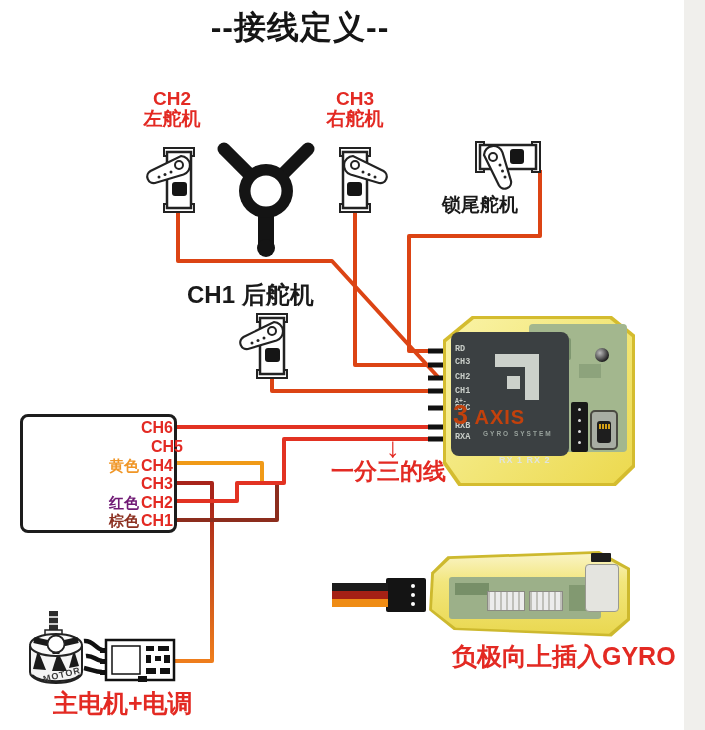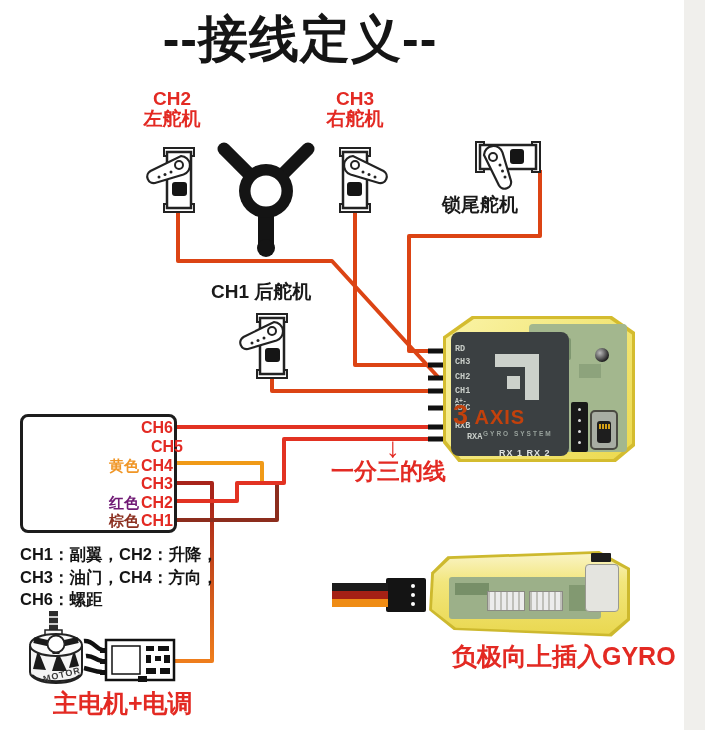--- a/index.html
+++ b/index.html
@@ -5,50 +5,50 @@
   :root{
     --red:#e32a23; --ink:#1a1a1a;
     --wire-red:#e23222; --wire-orange:#f09a18; --wire-brown:#8c2d1d; --wire-servo:#dc4414;
   }
   html,body{margin:0;padding:0;background:#fff;}
   #canvas{position:relative;width:705px;height:730px;background:#fff;overflow:hidden;
           font-family:"Liberation Sans",sans-serif;}
   .abs{position:absolute;}
   .redtxt{color:var(--red);font-weight:700;}
   .blacktxt{color:var(--ink);font-weight:600;}
-  #title{left:0;top:6px;width:600px;text-align:center;font-size:50px;font-weight:700;color:#151515;letter-spacing:1px;}
+  #title{left:0;top:6px;width:600px;text-align:center;font-size:32px;font-weight:700;color:#151515;letter-spacing:1px;}
   .servo-label{width:84px;text-align:center;font-size:19px;line-height:20px;}
   #edge-strip{left:684px;top:0;width:21px;height:730px;background:#f0efec;}
   
   #receiver{left:20px;top:414px;width:157px;height:119px;border:3px solid #1d1d1d;border-radius:8px;background:#fff;box-sizing:border-box;}
   .rx-title{left:5px;top:38px;font-size:27px;}
   .rx-ch{width:42px;text-align:left;font-size:16px;height:18px;line-height:18px;}
   .rx-col{width:36px;text-align:right;font-size:15px;height:18px;line-height:18px;font-weight:700;}
   
   #chdefs{left:20px;top:543px;width:240px;font-size:16.5px;font-weight:700;color:#151515;line-height:22.5px;}
   
-  #gyro-top{left:443px;top:316px;width:192px;height:146px;}
+  #gyro-top{left:443px;top:316px;width:192px;height:170px;}
   .case-outer{position:absolute;inset:0;background:#d4bc2f;
      clip-path:polygon(15% 0,88% 0,100% 11%,100% 89%,90% 100%,8% 100%,0 87%,0 14%);}
   .case-inner{position:absolute;inset:3px;background:linear-gradient(135deg,#faf3a6 0%,#f3e87e 45%,#ecd94e 100%);
      clip-path:polygon(15% 0,88% 0,100% 11%,100% 89%,90% 100%,8% 100%,0 87%,0 14%);}
   .pcb{position:absolute;left:86px;top:8px;width:98px;height:128px;background:#a3b78e;border-radius:4px;}
   .pcb .c1{position:absolute;left:12px;top:14px;width:30px;height:22px;background:#7f9770;border-radius:2px;}
   .pcb .c2{position:absolute;left:50px;top:40px;width:22px;height:14px;background:#8da37c;}
   .pcb .c3{position:absolute;left:10px;top:70px;width:26px;height:30px;background:#8da37c;border-radius:2px;}
   .panel{position:absolute;left:8px;top:16px;width:118px;height:124px;background:#3b4042;border-radius:8px;}
   .pin-label{position:absolute;left:12px;font-size:8.5px;font-weight:700;color:#c8cdc8;font-family:"Liberation Mono",monospace;line-height:9px;}
   .logo{position:absolute;left:52px;top:38px;width:44px;height:46px;}
   .logo .b1{position:absolute;left:0;top:0;width:44px;height:13px;background:#ccd1cb;}
   .logo .b2{position:absolute;left:30px;top:0;width:14px;height:46px;background:#ccd1cb;}
   .logo .b3{position:absolute;left:12px;top:22px;width:13px;height:13px;background:#ccd1cb;}
   .axis-line{position:absolute;left:10px;top:84px;color:#c2410c;font-weight:700;letter-spacing:1px;}
   .axis-line .num{font-size:27px;} .axis-line .word{font-size:20px;}
   .gyro-sub{position:absolute;left:40px;top:114px;font-size:6.5px;color:#97a09b;letter-spacing:2px;font-weight:700;}
-  .gyro-rx{position:absolute;left:56px;top:132px;font-size:9px;color:#e0e4e0;font-weight:700;letter-spacing:1px;}
+  .gyro-rx{position:absolute;left:56px;top:139px;font-size:9px;color:#e0e4e0;font-weight:700;letter-spacing:1px;}
   .screw{position:absolute;left:152px;top:32px;width:14px;height:14px;border-radius:50%;
          background:radial-gradient(circle at 35% 35%,#bbb,#222 70%);}
   .conn-blk{position:absolute;left:128px;top:86px;width:17px;height:50px;background:#181818;border-radius:2px;}
   .conn-blk i{position:absolute;left:7px;width:3px;height:3px;background:#ddd;border-radius:50%;}
   .usb{position:absolute;left:147px;top:94px;width:28px;height:40px;background:#a8ada3;border:2px solid #4a4a42;border-radius:5px;box-sizing:border-box;}
   .usb .slot{position:absolute;left:5px;top:9px;width:14px;height:22px;background:#1e1e1e;border-radius:3px;}
   .usb .slot i{position:absolute;top:3px;width:2px;height:5px;background:#d4a017;}
   
   #gyro-bottom{left:425px;top:550px;width:205px;height:90px;}
   .gb-outer{position:absolute;inset:0;background:#cdb92e;
@@ -175,60 +175,55 @@
 
   <div class="abs servo-label redtxt" style="left:130px;top:89px;">
     <div>CH2</div>
     <div>左舵机</div>
   </div>
   <div class="abs servo-label redtxt" style="left:313px;top:89px;">
     <div>CH3</div>
     <div>右舵机</div>
   </div>
   <div class="abs blacktxt" style="left:442px;top:192px;font-size:19px;">锁尾舵机</div>
-  <div class="abs blacktxt" style="left:211px;top:279px;font-size:19px;">CH1 后舵机</div>
+  <div class="abs blacktxt" style="left:187px;top:279px;font-size:24px;">CH1 后舵机</div>
 
   <div id="receiver" class="abs">
     <span class="abs redtxt rx-ch" style="left:118px;top:2px;">CH6</span>
     <span class="abs redtxt rx-ch" style="left:118px;top:21px;text-align:right;">CH5</span>
     <span class="abs redtxt rx-ch" style="left:118px;top:40px;">CH4</span>
     <span class="abs redtxt rx-ch" style="left:118px;top:58px;">CH3</span>
     <span class="abs redtxt rx-ch" style="left:118px;top:77px;">CH2</span>
     <span class="abs redtxt rx-ch" style="left:118px;top:95px;">CH1</span>
     <span class="abs rx-col" style="left:80px;top:40px;color:#f09626;">黄色</span>
     <span class="abs rx-col" style="left:80px;top:77px;color:#701a75;">红色</span>
     <span class="abs rx-col" style="left:80px;top:95px;color:#8c3020;">棕色</span>
   </div>
 
-  <div id="chdefs" class="abs">
-    <div>CH1：副翼，CH2：升降，</div>
-    <div>CH3：油门，CH4：方向，</div>
-    <div>CH6：螺距</div>
-  </div>
 
   <div class="abs bigred" style="left:386px;top:432px;font-size:28px;">↓</div>
   <div class="abs bigred" style="left:331px;top:456px;font-size:23px;">一分三的线</div>
 
   <div id="gyro-top" class="abs">
     <div class="case-outer"></div>
     <div class="case-inner"></div>
     <div class="pcb">
         <i class="c1"></i>
         <i class="c2"></i>
         <i class="c3"></i>
       </div>
     <div class="panel"></div>
     <span class="pin-label" style="top:29px;">RD</span>
     <span class="pin-label" style="top:42px;">CH3</span>
     <span class="pin-label" style="top:57px;">CH2</span>
     <span class="pin-label" style="top:71px;">CH1</span>
     <span class="pin-label" style="top:81px;font-size:6.5px;">A+-</span>
     <span class="pin-label" style="top:88px;">RXC</span>
     <span class="pin-label" style="top:106px;">RXB</span>
-    <span class="pin-label" style="top:117px;margin-left:12px;">RXA</span>
+    <span class="pin-label" style="top:117px;">RXA</span>
     <div class="logo">
         <i class="b1"></i>
         <i class="b2"></i>
         <i class="b3"></i>
       </div>
     <div class="axis-line">
       <span class="num">3</span>
       <span class="word">AXIS</span>
     </div>
     <div class="gyro-sub">GYRO SYSTEM</div>

